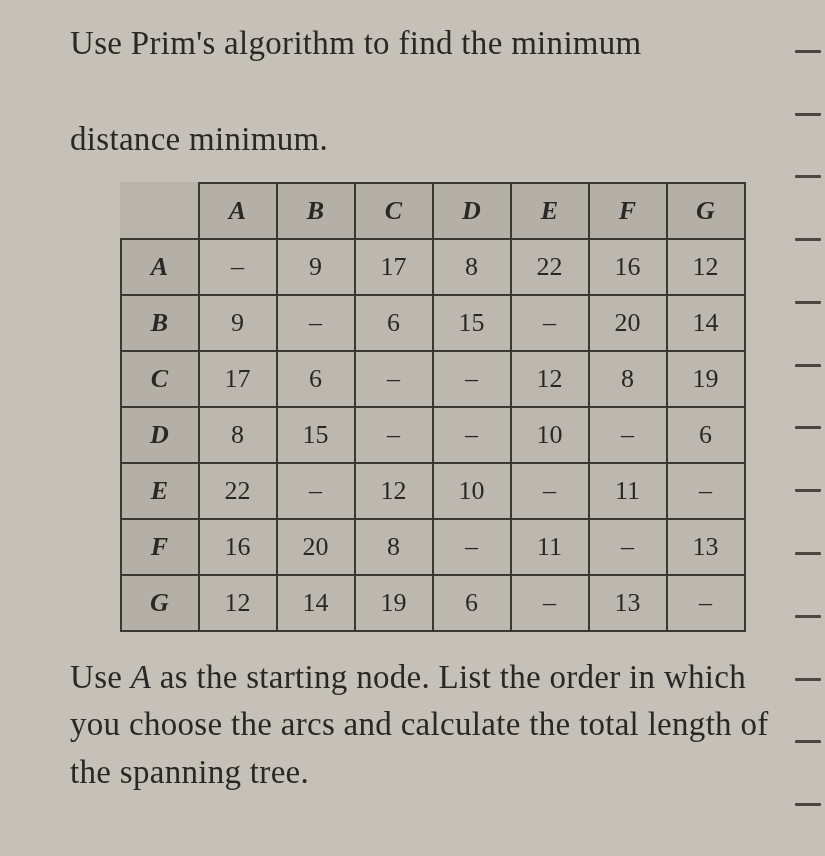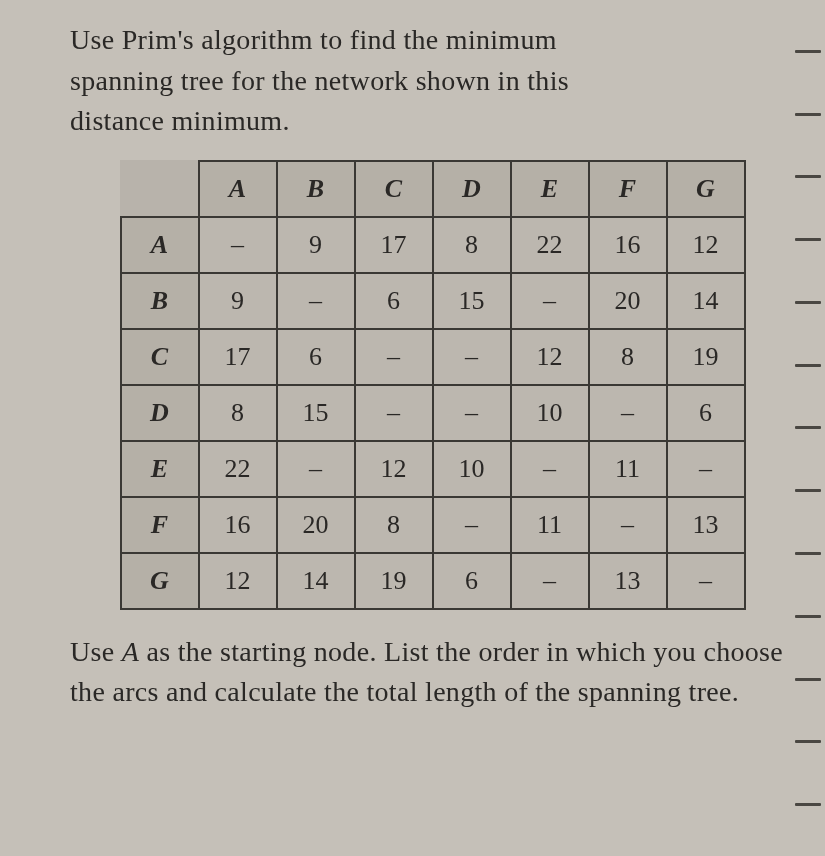--- a/index.html
+++ b/index.html
@@ -11,21 +11,21 @@
       width: 825px;
       height: 856px;
       background: #c5c0b8;
       font-family: Georgia, 'Times New Roman', serif;
       color: #2a2826;
       padding: 20px 30px 20px 70px;
       position: relative;
       overflow: hidden;
     }
     .paragraph {
-      font-size: 28px;
+      font-size: 33px;
       line-height: 1.45;
       margin-bottom: 18px;
       letter-spacing: 0.3px;
     }
     .table-wrap {
       display: flex;
       justify-content: center;
       margin-bottom: 22px;
     }
     table {
@@ -73,21 +73,21 @@
       height: 3px;
       background: #4a4742;
       border-radius: 1px;
     }
   </style>
 </head>
 <body>
 
 <div class="paragraph">
   <span>Use Prim's algorithm to find the minimum</span><br>
-  <span>spanning tree for the network shown in this</span><br>
+  <br>
   <span>distance minimum.</span>
 </div>
 
 <div class="table-wrap">
   <table>
     <tbody>
         <tr>
       <th class="corner"></th>
       <th>A</th>
       <th>B</th>

